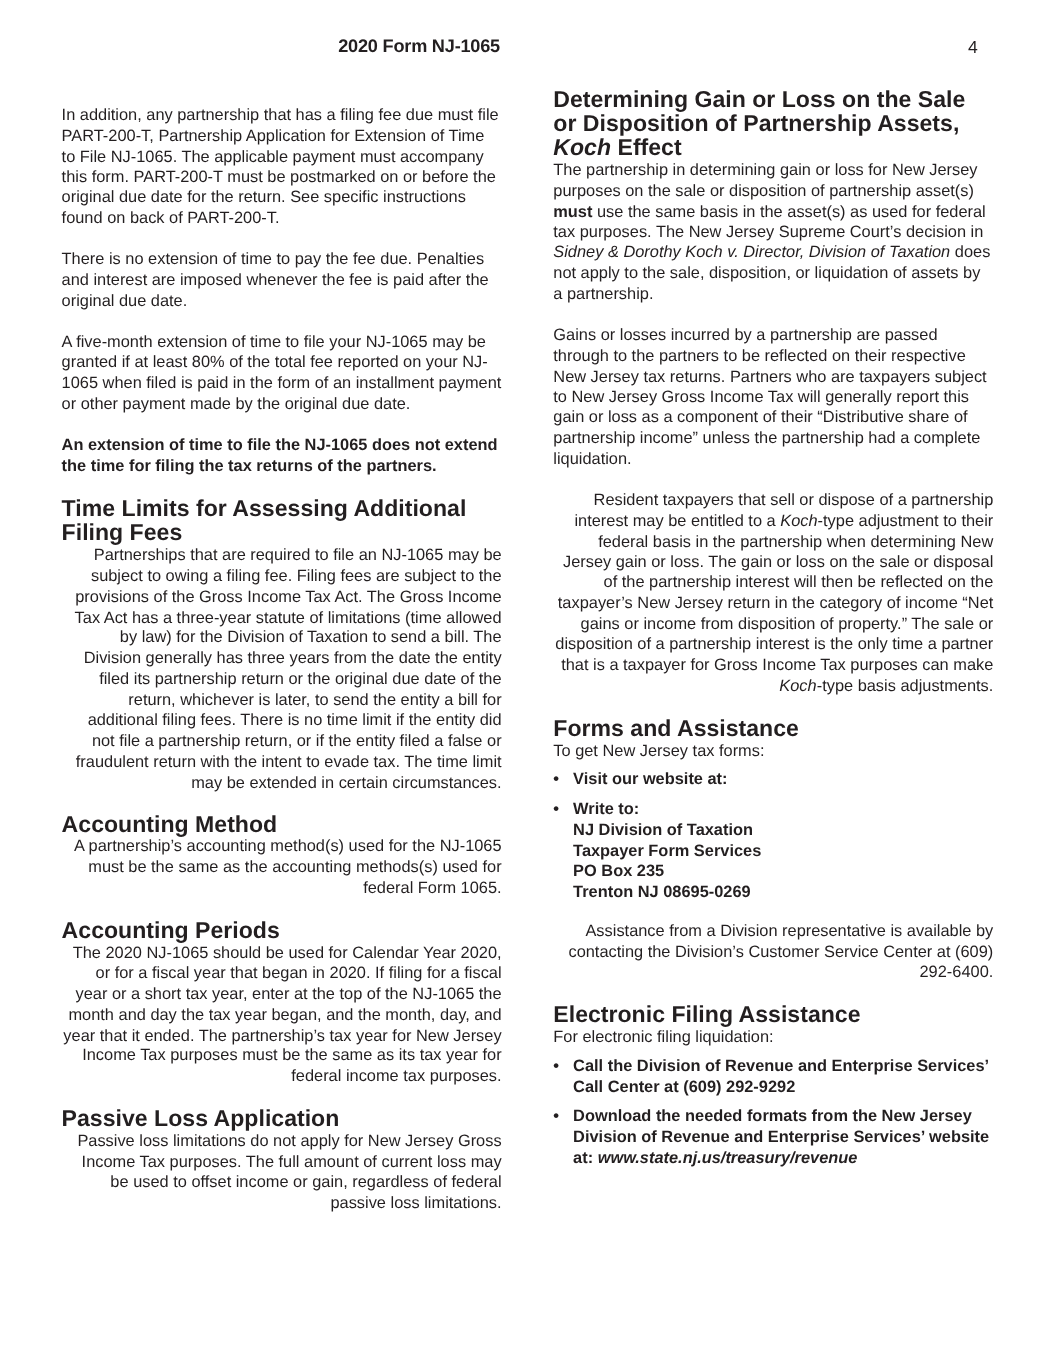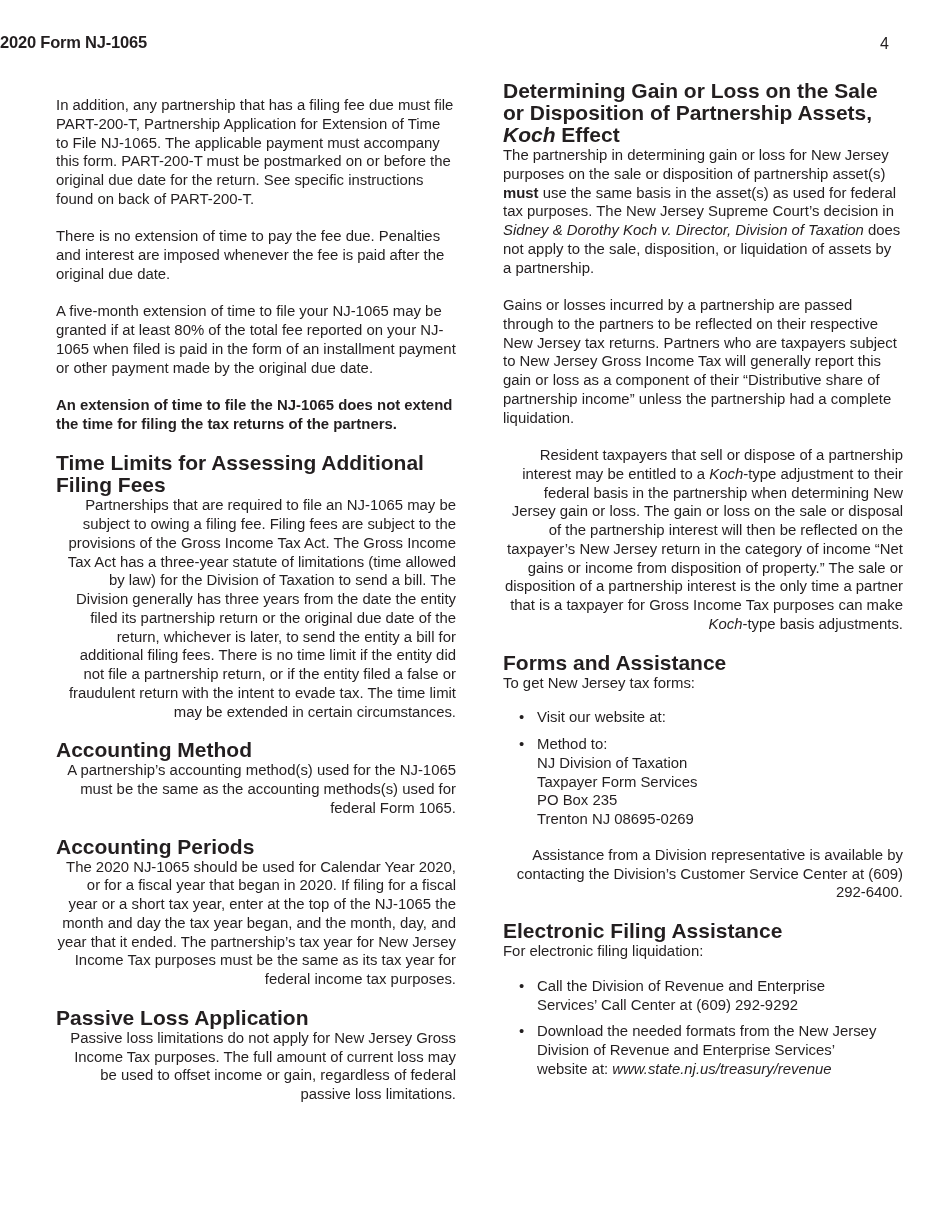--- a/index.html
+++ b/index.html
@@ -13,21 +13,21 @@
       position: relative;
       overflow: hidden;
       font-family: "Liberation Sans", sans-serif;
       color: #231f20;
     }
     .page-header {
       position: absolute;
       top: 33px;
       left: 0;
       width: 762px;
-      text-align: left;
+      text-align: center;
       font-weight: bold;
       font-size: 16.5px;
       letter-spacing: -0.2px;
     }
     .page-number {
       position: absolute;
       top: 35px;
       left: 880px;
       font-size: 16px;
     }
@@ -46,22 +46,23 @@
       font-size: 21px;
       line-height: 22px;
       font-weight: bold;
       margin: 0;
     }
     .section { margin-bottom: 18px; }
     .section p:last-child { margin-bottom: 0; text-align: right; }
     .bold-para { font-weight: bold; }
     ul.bullets {
       list-style: none;
-      margin: 16px;
+      margin: 0;
       padding: 0;
+      font-weight: bold;
     }
     ul.bullets li {
       position: relative;
       padding-left: 18px;
       margin: 8px 0 0 0;
     }
     ul.bullets li::before {
       content: "\2022";
       position: absolute;
       left: 0;
@@ -113,21 +114,21 @@
   </div>
 
   <div class="section">
     <h2>Forms and Assistance</h2>
     <div>To get New Jersey tax forms:</div>
     <ul class="bullets">
       <li>
         <span class="line">Visit our website at:</span>
       </li>
       <li>
-        <span class="line">Method to:</span>
+        <span class="line">Write to:</span>
         <span class="line">NJ Division of Taxation</span>
         <span class="line">Taxpayer Form Services</span>
         <span class="line">PO Box 235</span>
         <span class="line">Trenton NJ 08695-0269</span>
       </li>
     </ul>
     <p class="after-list">Assistance from a Division representative is available by contacting the Division’s Customer Service Center at (609) 292-6400.</p>
   </div>
 
   <div class="section">

